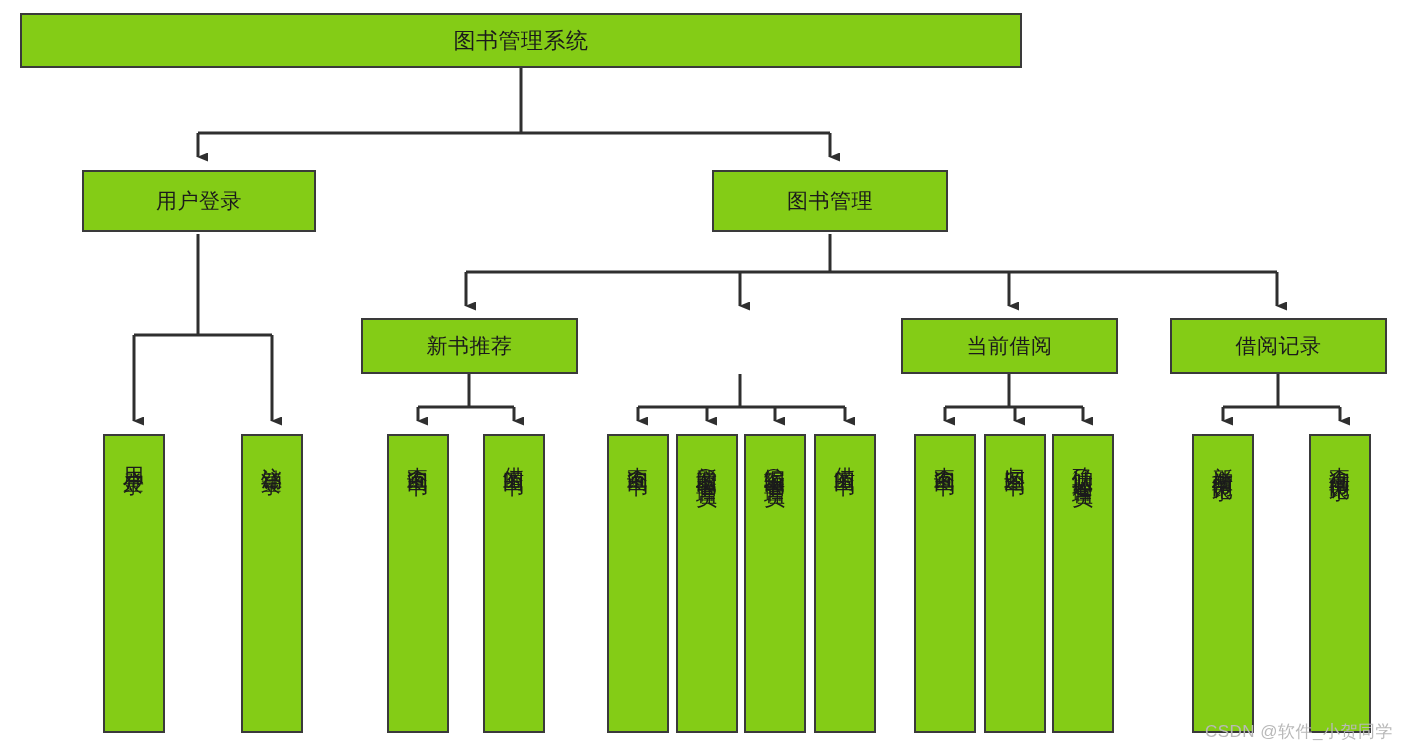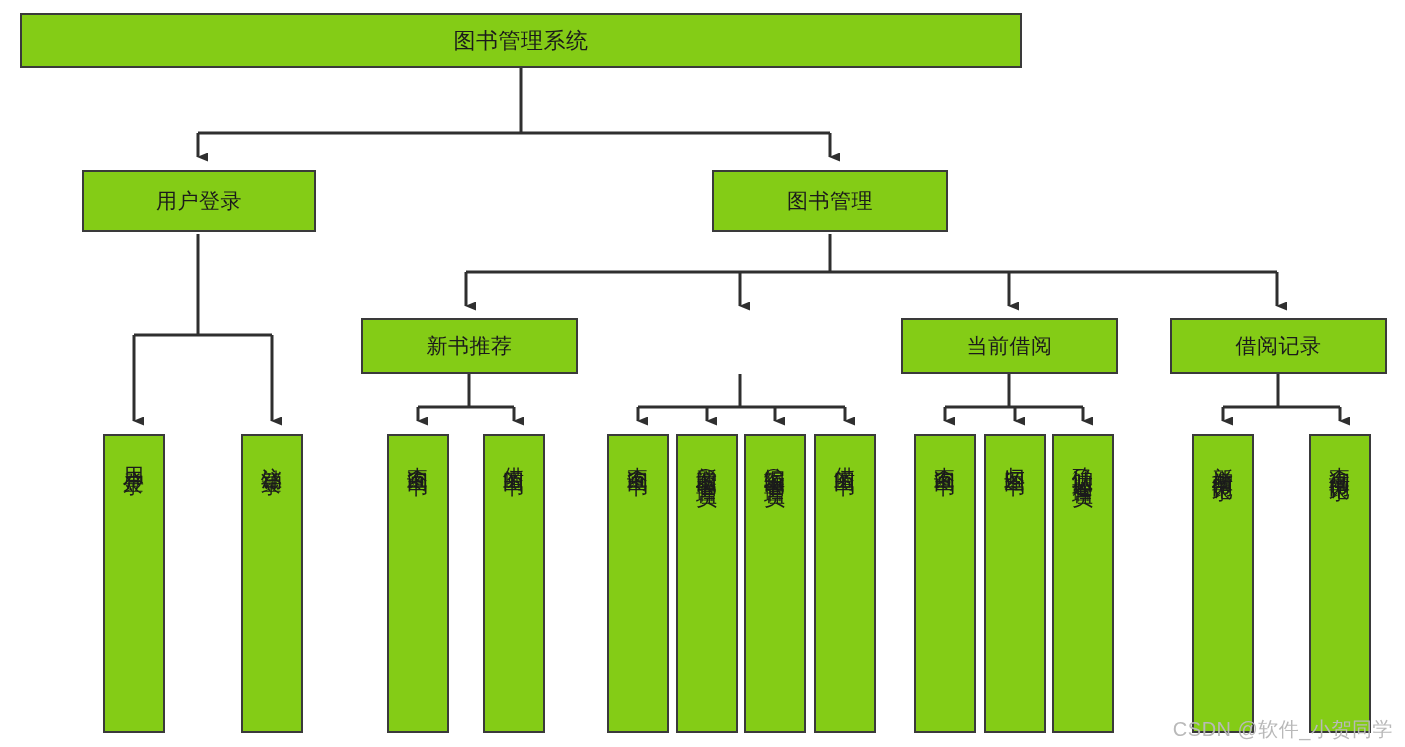--- a/index.html
+++ b/index.html
@@ -66,21 +66,21 @@
     letter-spacing: 3px;
     white-space: nowrap;
     line-height: 1;
   }
   
   #watermark {
     position: absolute;
     z-index: 3;
     right: 12px;
     bottom: 4px;
-    font-size: 20px;
+    font-size: 17px;
     color: #b9b9b9;
     letter-spacing: 0.5px;
     white-space: nowrap;
     user-select: none;
   }
 </style>
 </head>
 <body>
 
 <div id="diagram-root">

